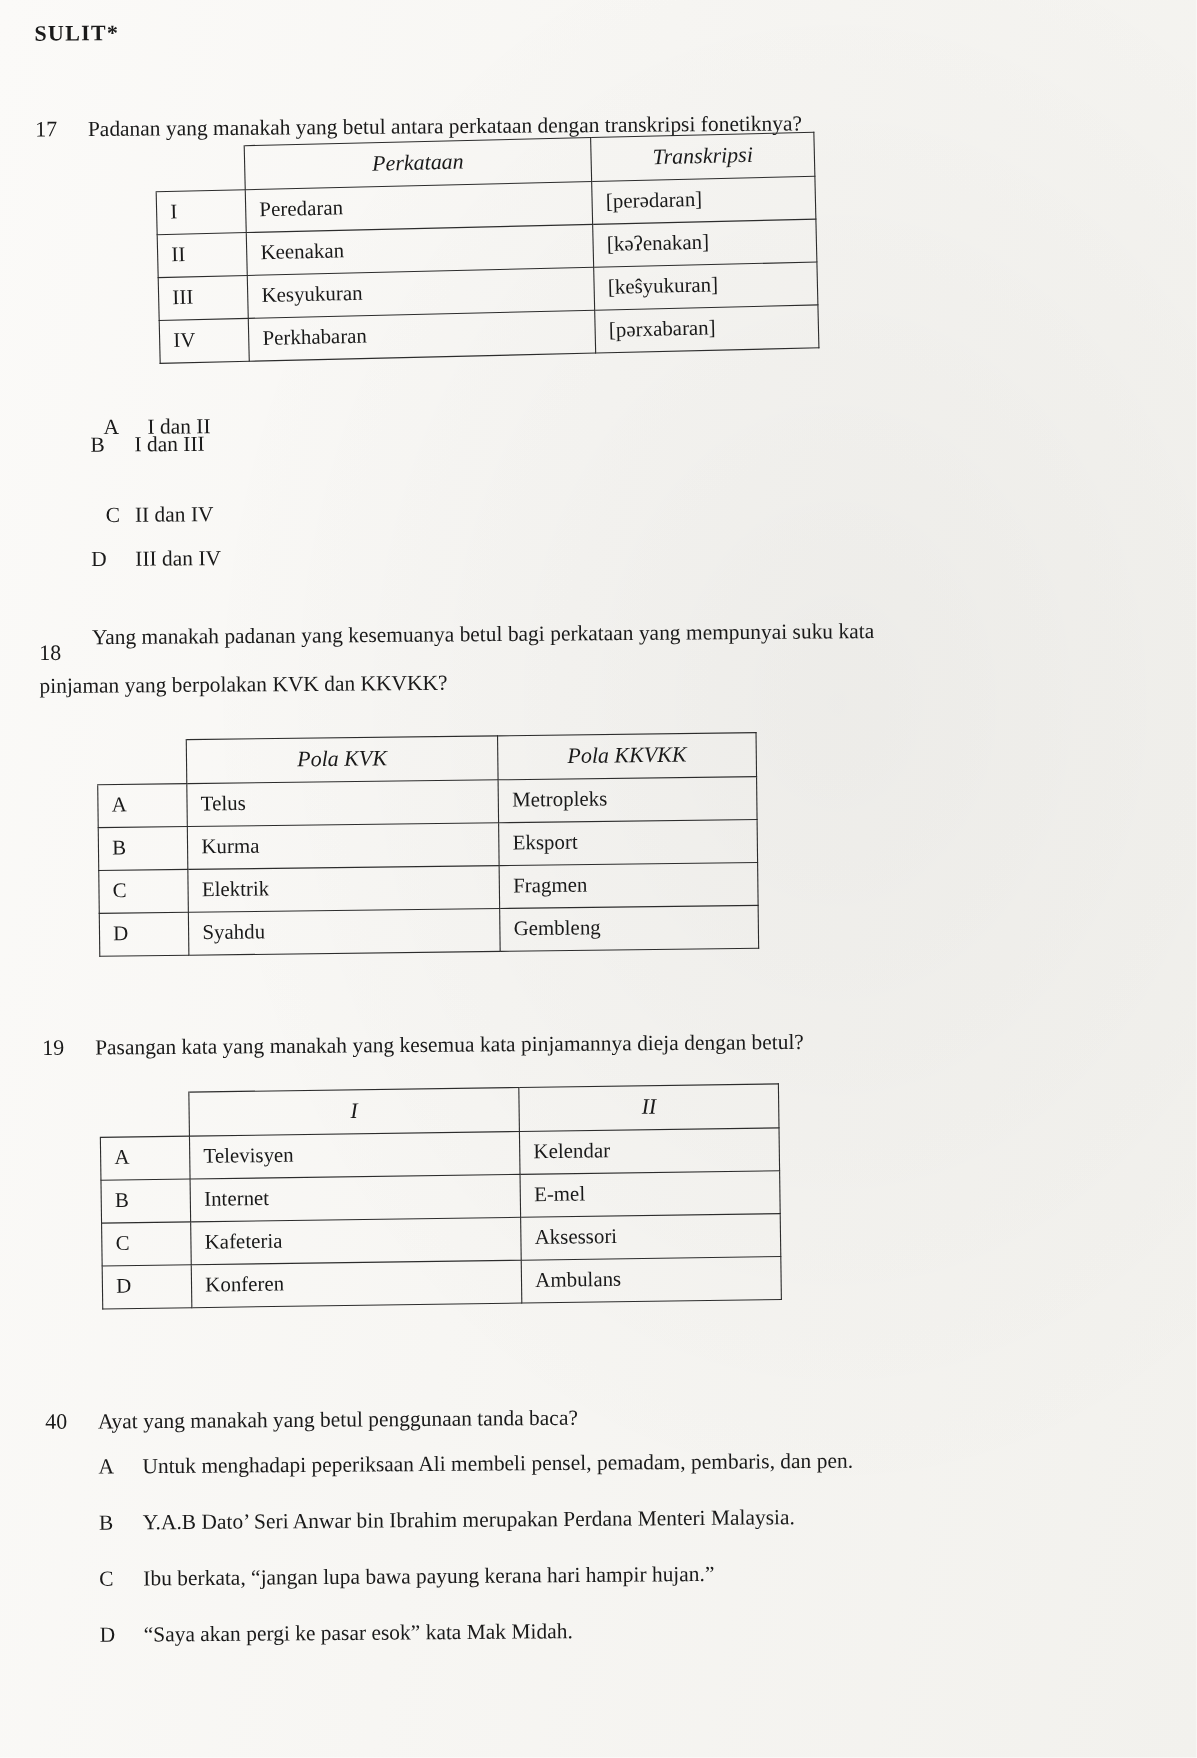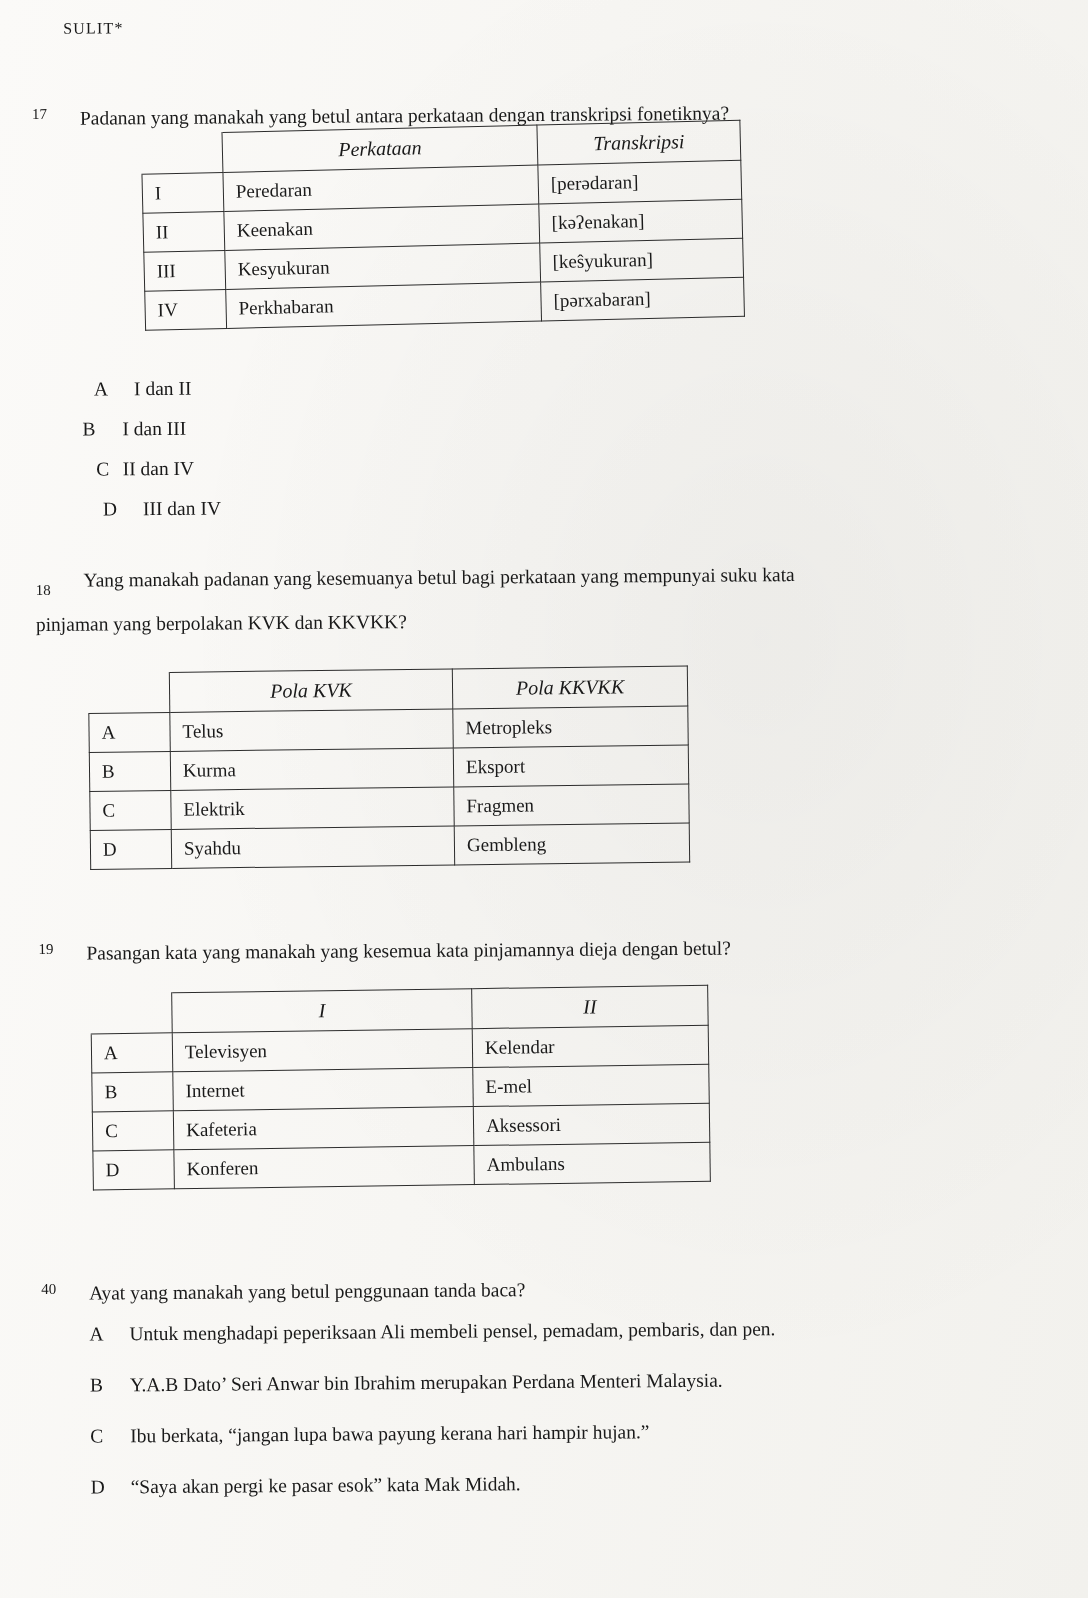--- a/index.html
+++ b/index.html
@@ -28,29 +28,28 @@
     inset: 0;
     transform: rotate(-0.45deg);
     transform-origin: 50% 40%;
   }
 
   .hdr {
     position: absolute;
     left: 36px;
     top: 16px;
     font-family: "Liberation Serif", serif;
-    font-weight: normal;
-    font-size: 16px;
+    font-weight: bold;
+    font-size: 20px;
     letter-spacing: 1.2px;
-    margin-left: 32px;
   }
 
   .qnum {
     position: absolute;
-    font-size: 15px;
+    font-size: 20px;
     line-height: 1.45;
   }
   .qtext {
     position: absolute;
     font-size: 19.5px;
     line-height: 1.5;
   }
 
   .opt {
     position: absolute;
@@ -153,27 +152,27 @@
       <td class="rk">IV</td>
       <td class="w1">Perkhabaran</td>
       <td>[pərxabaran]</td>
     </tr>
   </tbody>
     </table>
 
   <div class="opt" style="left:96px; top:375px;">
     <span class="lab">A</span><span>I dan II</span>
   </div>
-  <div class="opt" style="left:84px; top:415px;">
+  <div class="opt" style="left:84px; top:391px;">
     <span class="lab">B</span><span>I dan III</span>
   </div>
   <div class="opt" style="left:84px; top:455px;text-align:center;">
     <span class="lab">C</span><span>II dan IV</span>
   </div>
-  <div class="opt" style="left:84px; top:495px;margin-left:20px;">
+  <div class="opt" style="left:84px; top:495px;">
     <span class="lab">D</span><span>III dan IV</span>
   </div>
 
   <div class="qnum q18">18</div>
   <div class="qtext q18text">Yang manakah padanan yang kesemuanya betul bagi perkataan yang mempunyai suku kata</div>
   <div class="qtext q18text2">pinjaman yang berpolakan KVK dan KKVKK?</div>
 
   <table class="qt" id="t18">
     <tbody>
         <tr>

